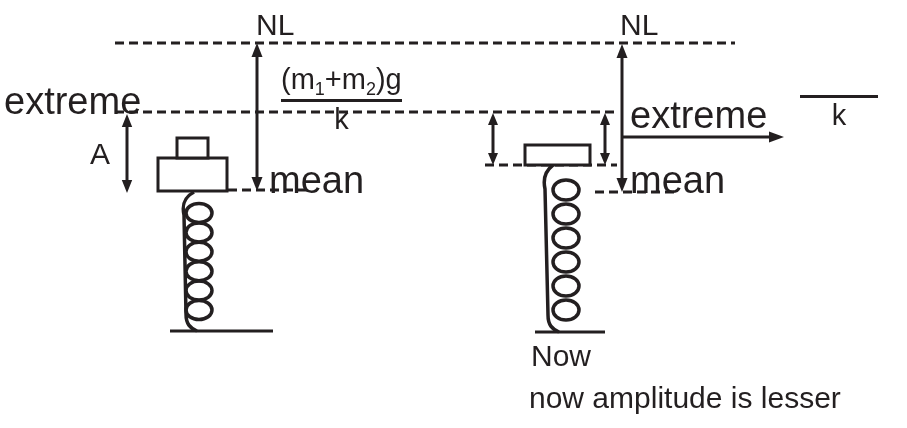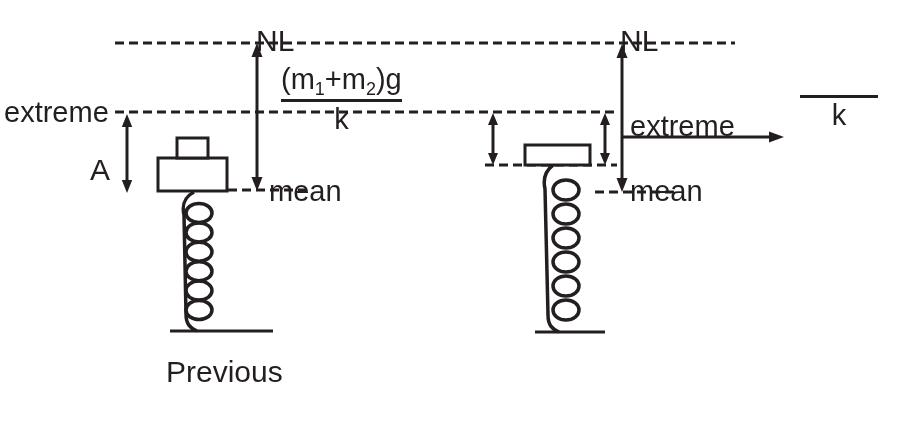--- a/index.html
+++ b/index.html
@@ -16,24 +16,23 @@
     background: var(--bg);
     color: var(--ink);
     overflow: hidden;
   }
   .canvas svg { position: absolute; left: 0; top: 0; }
   .lbl {
     position: absolute;
     color: var(--ink);
     white-space: nowrap;
     line-height: 1;
-    margin-top: 16px;
   }
   .f30 { font-size: 30px; }
-  .f29 { font-size: 29px; }
+  .f29 { font-size: 38px; }
   
   .fraction {
     position: absolute;
     display: inline-flex;
     flex-direction: column;
     align-items: center;
     color: var(--ink);
   }
   .fraction .num, .fraction .den {
     font-size: 29px;
@@ -130,21 +129,22 @@
     <rect x="525" y="145" width="65" height="20" class="mass"></rect>
   </svg>
 
   <div class="lbl f30" style="left:256px; top:10px;">NL</div>
   <div class="lbl f30" style="left:620px; top:10px;">NL</div>
   <div class="lbl f29" style="left:4px;   top:82px;">extreme</div>
   <div class="lbl f30" style="left:90px;  top:139px;">A</div>
   <div class="lbl f29" style="left:269px; top:161px;">mean</div>
   <div class="lbl f29" style="left:630px; top:96px;">extreme</div>
   <div class="lbl f29" style="left:630px; top:161px;">mean</div>
-  <div class="lbl f30" style="left:166px; top:341px;">Previous</div>
+  <div class="lbl f30" style="left:531px; top:341px;">Now</div>
+  <div class="lbl f30" style="left:529px; top:383px;">now amplitude is lesser</div>
 
   <div class="fraction" style="left:281px; top:63px;align-items:center;">
     <span class="num"><span>(m</span><sub>1</sub><span>+m</span><sub>2</sub><span>)g</span></span>
     <span class="bar"></span>
     <span class="den">k</span>
   </div>
 
   <div class="fraction" style="left:800px; top:92px; min-width:78px;">
     <span class="bar"></span>
     <span class="den">k</span>

